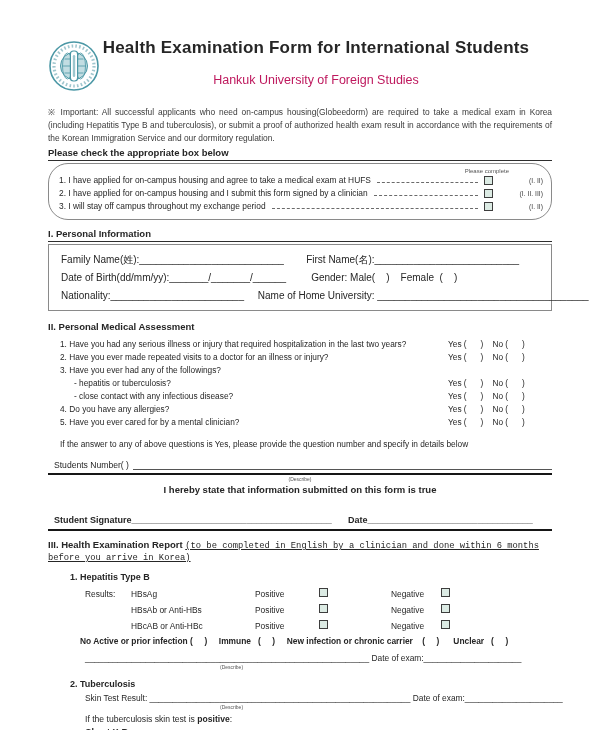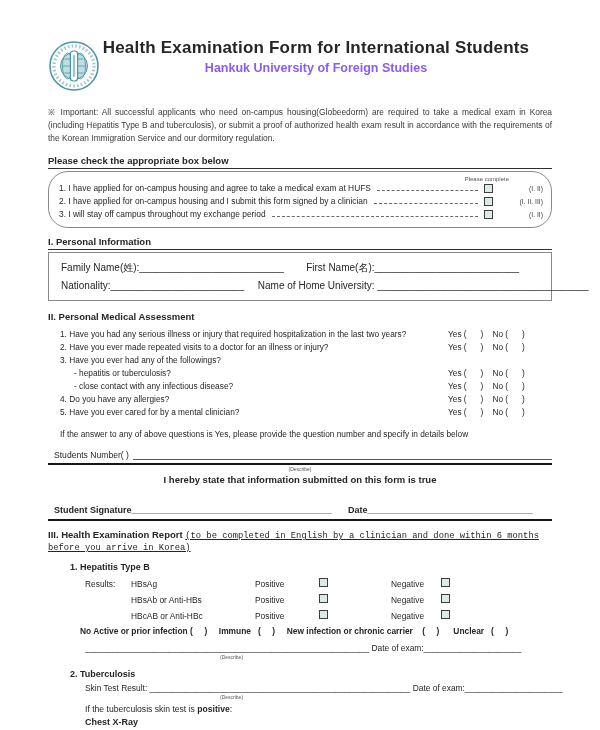--- a/index.html
+++ b/index.html
@@ -7,21 +7,21 @@
   body { font-family:"Liberation Sans", sans-serif; color:#262626; }
   .page {
     width:600px; height:730px; background:#ffffff; margin:0 auto;
     padding:38px 48px 0 48px; position:relative; overflow:hidden;
   }
   
   .header { display:flex; align-items:flex-start; }
   .logo { width:52px; height:52px; flex:0 0 52px; margin-top:2px; }
   .titles { flex:1; text-align:center; padding-right:20px; }
   .title { font-size:17px; font-weight:bold; letter-spacing:.2px; }
-  .subtitle { font-size:12.5px; margin-top:3px; color:#8b5cf6;font-weight:bold; }
+  .subtitle { font-size:12.5px; margin-top:15px; color:#be185d; }
   
   .notice { margin-top:14px; font-size:8.4px; line-height:13px; text-align:justify; color:#3a3a3a; }
   
   .sec-head { font-size:9.5px; font-weight:bold; border-bottom:1px solid #2e2e2e; padding-bottom:2px; }
   .sec-head.noline { border-bottom:none; }
   
   .box { border:1px solid #8a8a8a; padding:4px 8px 6px 10px; }
   .box1 { margin-top:2px;border-radius:20px; }
   .please-complete { font-size:6px; color:#555; text-align:right; padding-right:34px; }
   .chk-row { display:flex; align-items:center; font-size:8.4px; line-height:13px; }
@@ -80,21 +80,21 @@
       </svg>
     </div>
     <div class="titles">
       <div class="title">Health Examination Form for International Students</div>
       <div class="subtitle">Hankuk University of Foreign Studies</div>
     </div>
   </div>
 
   <div class="notice">※  Important: All successful applicants who need on-campus housing(Globeedorm) are required to take a medical exam in Korea (including Hepatitis Type B and tuberculosis), or submit a proof of authorized health exam result in accordance with the requirements of the Korean Immigration Service and our dormitory regulation.</div>
 
-  <div class="sec-head" style="margin-top:10px;">Please check the appropriate box below</div>
+  <div class="sec-head" style="margin-top:2px;">Please check the appropriate box below</div>
   <div class="box box1">
     <div class="please-complete">Please complete</div>
     <div class="chk-row">
       <span class="q-text">1. I have applied for on-campus housing and agree to take a medical exam at HUFS</span>
       <span class="chk-leader"></span>
       <span class="cb"></span>
       <span class="chk-tag">(I. II)</span>
     </div>
     <div class="chk-row">
       <span class="q-text">2. I have applied for on-campus housing and I submit this form signed by a clinician</span>
@@ -106,20 +106,21 @@
       <span class="q-text">3. I will stay off campus throughout my exchange period</span>
       <span class="chk-leader"></span>
       <span class="cb"></span>
       <span class="chk-tag">(I. II)</span>
     </div>
   </div>
 
   <div class="sec-head" style="margin-top:8px;">I. Personal Information</div>
   <div class="box pi-box">
     <div class="pi-row">Family Name(姓):__________________________        First Name(名):__________________________</div>
+    <div class="pi-row">Date of Birth(dd/mm/yy):_______/_______/______         Gender: Male(    )    Female  (    )</div>
     <div class="pi-row">Nationality:________________________     Name of Home University: ______________________________________</div>
   </div>
 
   <div class="sec-head noline" style="margin-top:10px;">II. Personal Medical Assessment</div>
   <div class="q-list">
     <div class="q-row">
       <span class="q-text">1. Have you had any serious illness or injury that required hospitalization in the last two years?</span>
       <span class="q-yesno">Yes (      )    No (      )</span>
     </div>
     <div class="q-row">

